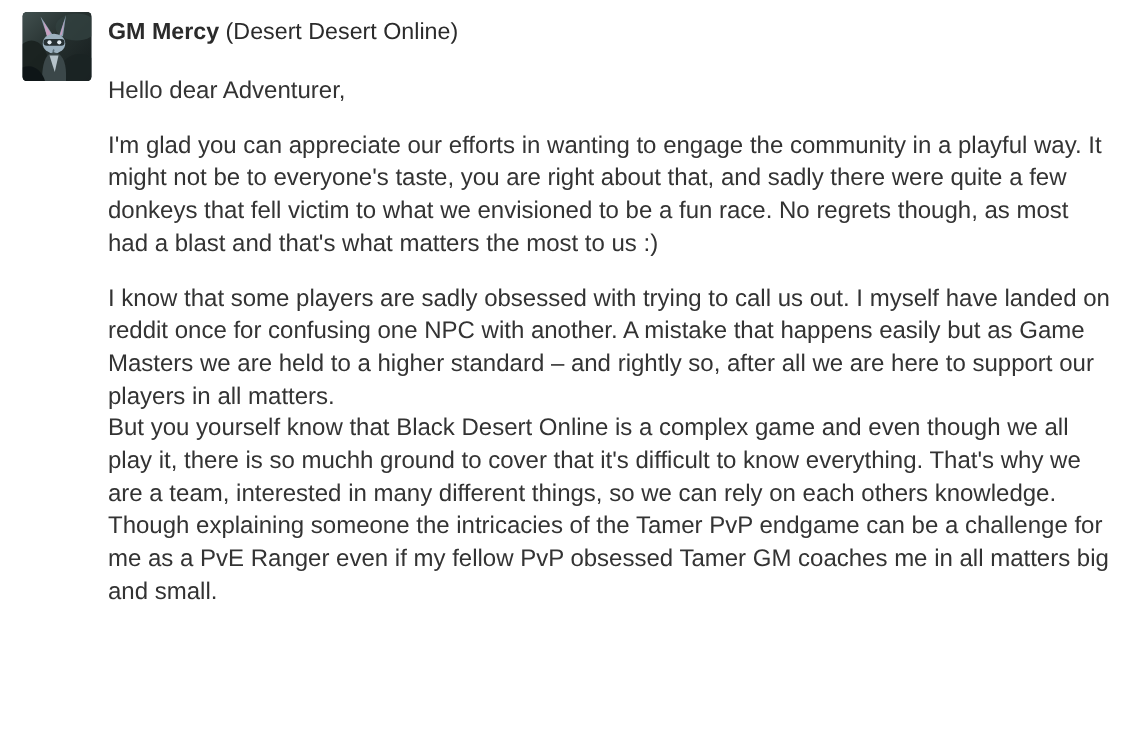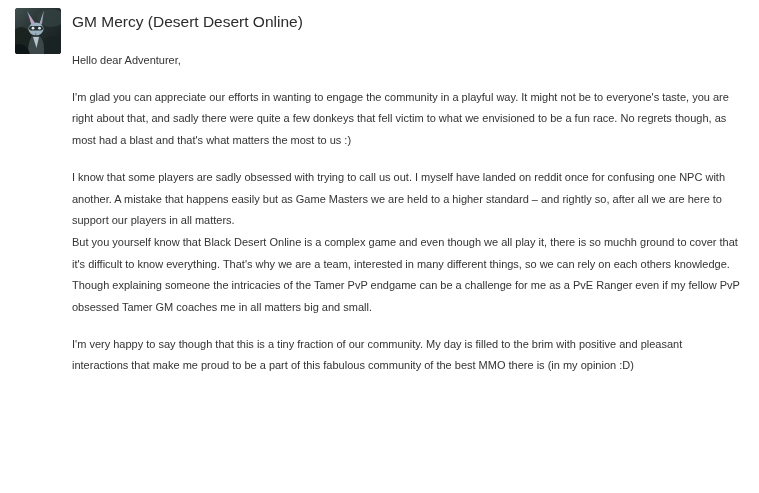--- a/index.html
+++ b/index.html
@@ -33,31 +33,31 @@
     left: 72px;
     top: 8px;
     width: 668px;
   }
   .header-line {
     margin-top: 3px;
     font-size: 15.5px;
     line-height: 21px;
     color: #2b2b2b;
   }
-  .author-name { font-weight: normal; }
+  .author-name { font-weight: bold; }
   .author-suffix { font-weight: normal; }
   .timestamp {
     margin-top: 3px;
     font-size: 14px;
     line-height: 16px;
     color: #b3b3b3;
   }
   .body-text {
     margin-top: 18px;
-    font-size: 11px;
+    font-size: 16px;
     line-height: 21.7px;
     color: #333333;
     width: 668px;
   }
   .body-text p {
     margin: 0 0 15px 0;
     white-space: pre-line;
   }
   .body-text p:last-child { margin-bottom: 0; }
 </style>
@@ -101,17 +101,16 @@
       <span class="author-name">GM Mercy</span>
       <span class="author-suffix">(Desert Desert Online)</span>
     </div>
 
 
     <div class="body-text">
       <p>Hello dear Adventurer,</p>
       <p>I'm glad you can appreciate our efforts in wanting to engage the community in a playful way. It might not be to everyone's taste, you are right about that, and sadly there were quite a few donkeys that fell victim to what we envisioned to be a fun race. No regrets though, as most had a blast and that's what matters the most to us :)</p>
       <p>I know that some players are sadly obsessed with trying to call us out. I myself have landed on reddit once for confusing one NPC with another. A mistake that happens easily but as Game Masters we are held to a higher standard – and rightly so, after all we are here to support our players in all matters.
 But you yourself know that Black Desert Online is a complex game and even though we all play it, there is so muchh ground to cover that it's difficult to know everything. That's why we are a team, interested in many different things, so we can rely on each others knowledge. Though explaining someone the intricacies of the Tamer PvP endgame can be a challenge for me as a PvE Ranger even if my fellow PvP obsessed Tamer GM coaches me in all matters big and small.</p>
-      <p>I'm very happy to say though that this is a tiny fraction of our community. My day is filled to the brim with positive and pleasant interactions that make me proud to be a part of this fabulous community of the best MMO there is (in my opinion :D)</p>
     </div>
   </div>
 
 </div>
 
 </body></html>

